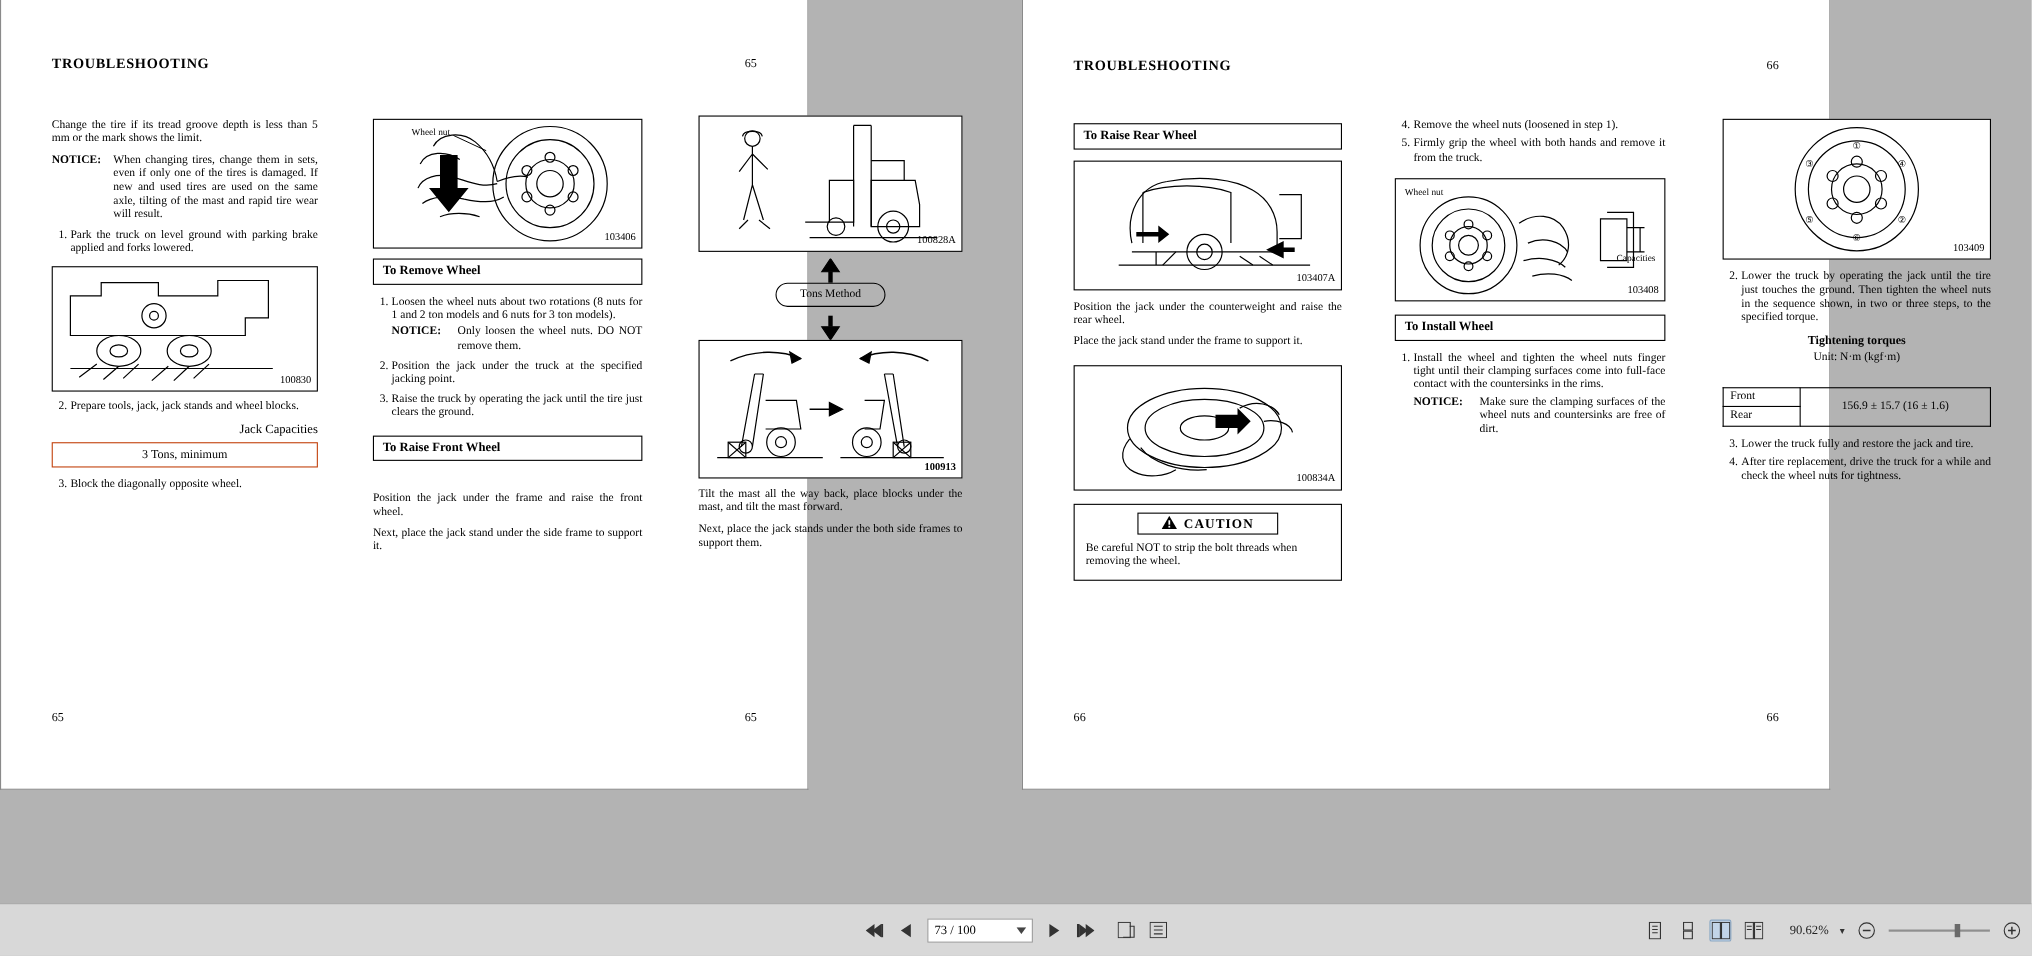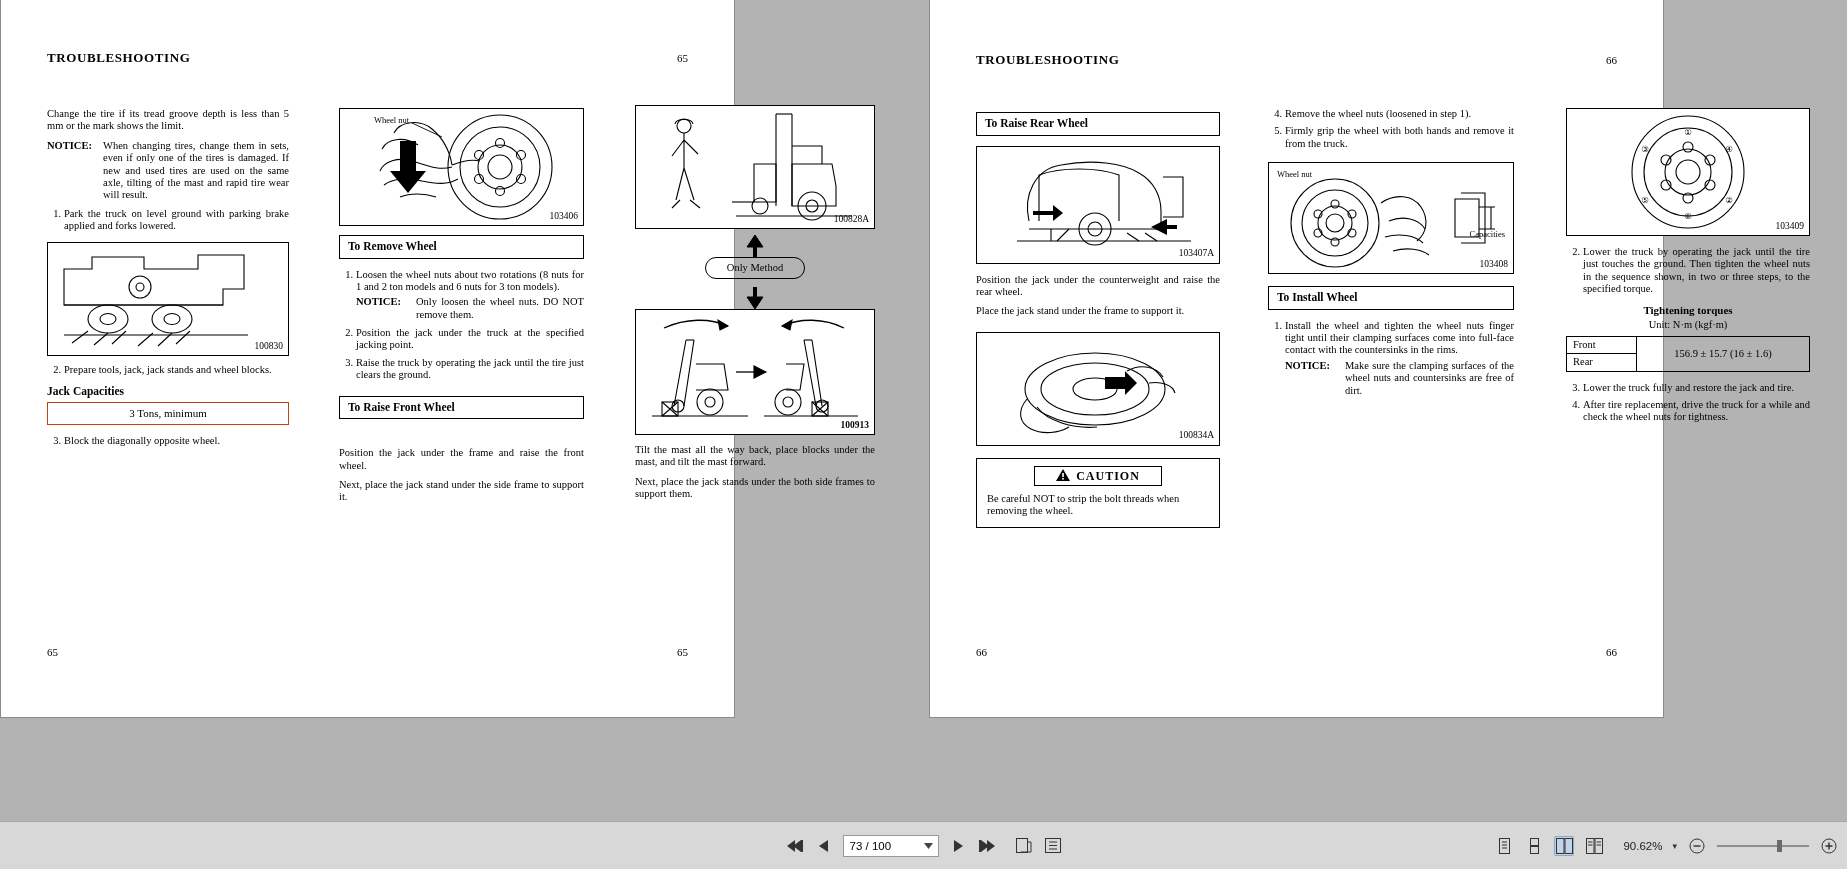--- a/index.html
+++ b/index.html
@@ -111,22 +111,22 @@
     position: absolute;
     right: 5px; bottom: 3px;
     font-size: 9.5px;
     font-family: "Liberation Serif", serif;
   }
   .figlabel {
     position: absolute;
     font-size: 8.5px;
   }
   .jc-title {
-    text-align: left;
-    font-weight: bold;
+    text-align: right;
+    font-weight: normal;
     font-size: 11.5px;
     margin-bottom: 4px;
   }
   .jc-box {
     border: 1px solid #c2410c;
     text-align: center;
     font-size: 11px;
     padding: 4px 0;
   }
   .oth-method {
@@ -152,40 +152,40 @@
   }
   .caution-text {
     padding: 7px 10px 9px 10px;
     font-size: 10.5px;
   }
   .tq-title { text-align: center; font-weight: bold; font-size: 11px; }
   .tq-unit { text-align: center; font-size: 10.5px; margin-top: 3px; }
   table.tq {
     border-collapse: collapse;
     width: 100%;
-    margin-top: 4px;
+    margin-top: 20px;
     font-size: 10.5px;
   }
   table.tq td {
     border: 1px solid #000;
     padding: 2px 6px;
   }
   table.tq td.lbl { width: 70px; }
   table.tq td.val { text-align: center; }
 
   
   .toolbar {
     position: absolute;
     left: 0; bottom: 0;
     width: 1847px; height: 48px;
     background: #d8d8d8;
     border-top: 1px solid #a8a8a8;
     display: flex;
     align-items: center;
-    font-family: Liberation Sans, sans-serif;
+    font-family: Liberation Serif, serif;
   }
   .tb-center {
     position: absolute;
     left: 50%;
     transform: translateX(-50%);
     display: flex;
     align-items: center;
     gap: 9px;
   }
   .tb-right {
@@ -390,21 +390,21 @@
 
           <div style="position:relative; height:74px; margin-top:6px;">
             <svg style="position:absolute; left:50%; transform:translateX(-50%); top:0;" width="22" height="74">
               <g fill="#000" stroke="#000">
                 <polygon points="11,0 19,12 3,12"></polygon>
                 <polygon points="11,74 19,62 3,62"></polygon>
                 <rect x="9" y="12" width="4" height="10" fill="#000" stroke="none"></rect>
                 <rect x="9" y="52" width="4" height="10" fill="#000" stroke="none"></rect>
               </g>
             </svg>
-            <div class="oth-method" style="position:absolute; left:50%; transform:translateX(-50%); top:22px; width:100px;">Only Method</div>
+            <div class="oth-method" style="position:absolute; left:50%; transform:translateX(-50%); top:22px; width:100px;">Tons Method</div>
           </div>
 
           <div class="figbox" style="height:126px;font-weight:bold;">
             <svg width="238" height="124" viewBox="0 0 238 124">
               <g fill="none" stroke="#000" stroke-width="1.1">
                 <path d="M28 18 C50 8 74 8 92 16" stroke-width="1.3"></path>
                 <polygon points="92,16 82,10 84,20" fill="#000"></polygon>
                 <path d="M146 16 C164 8 188 8 208 18" stroke-width="1.3"></path>
                 <polygon points="146,16 156,10 154,20" fill="#000"></polygon>
                 <path d="M50 30 L38 96 M58 30 L48 96"></path>

